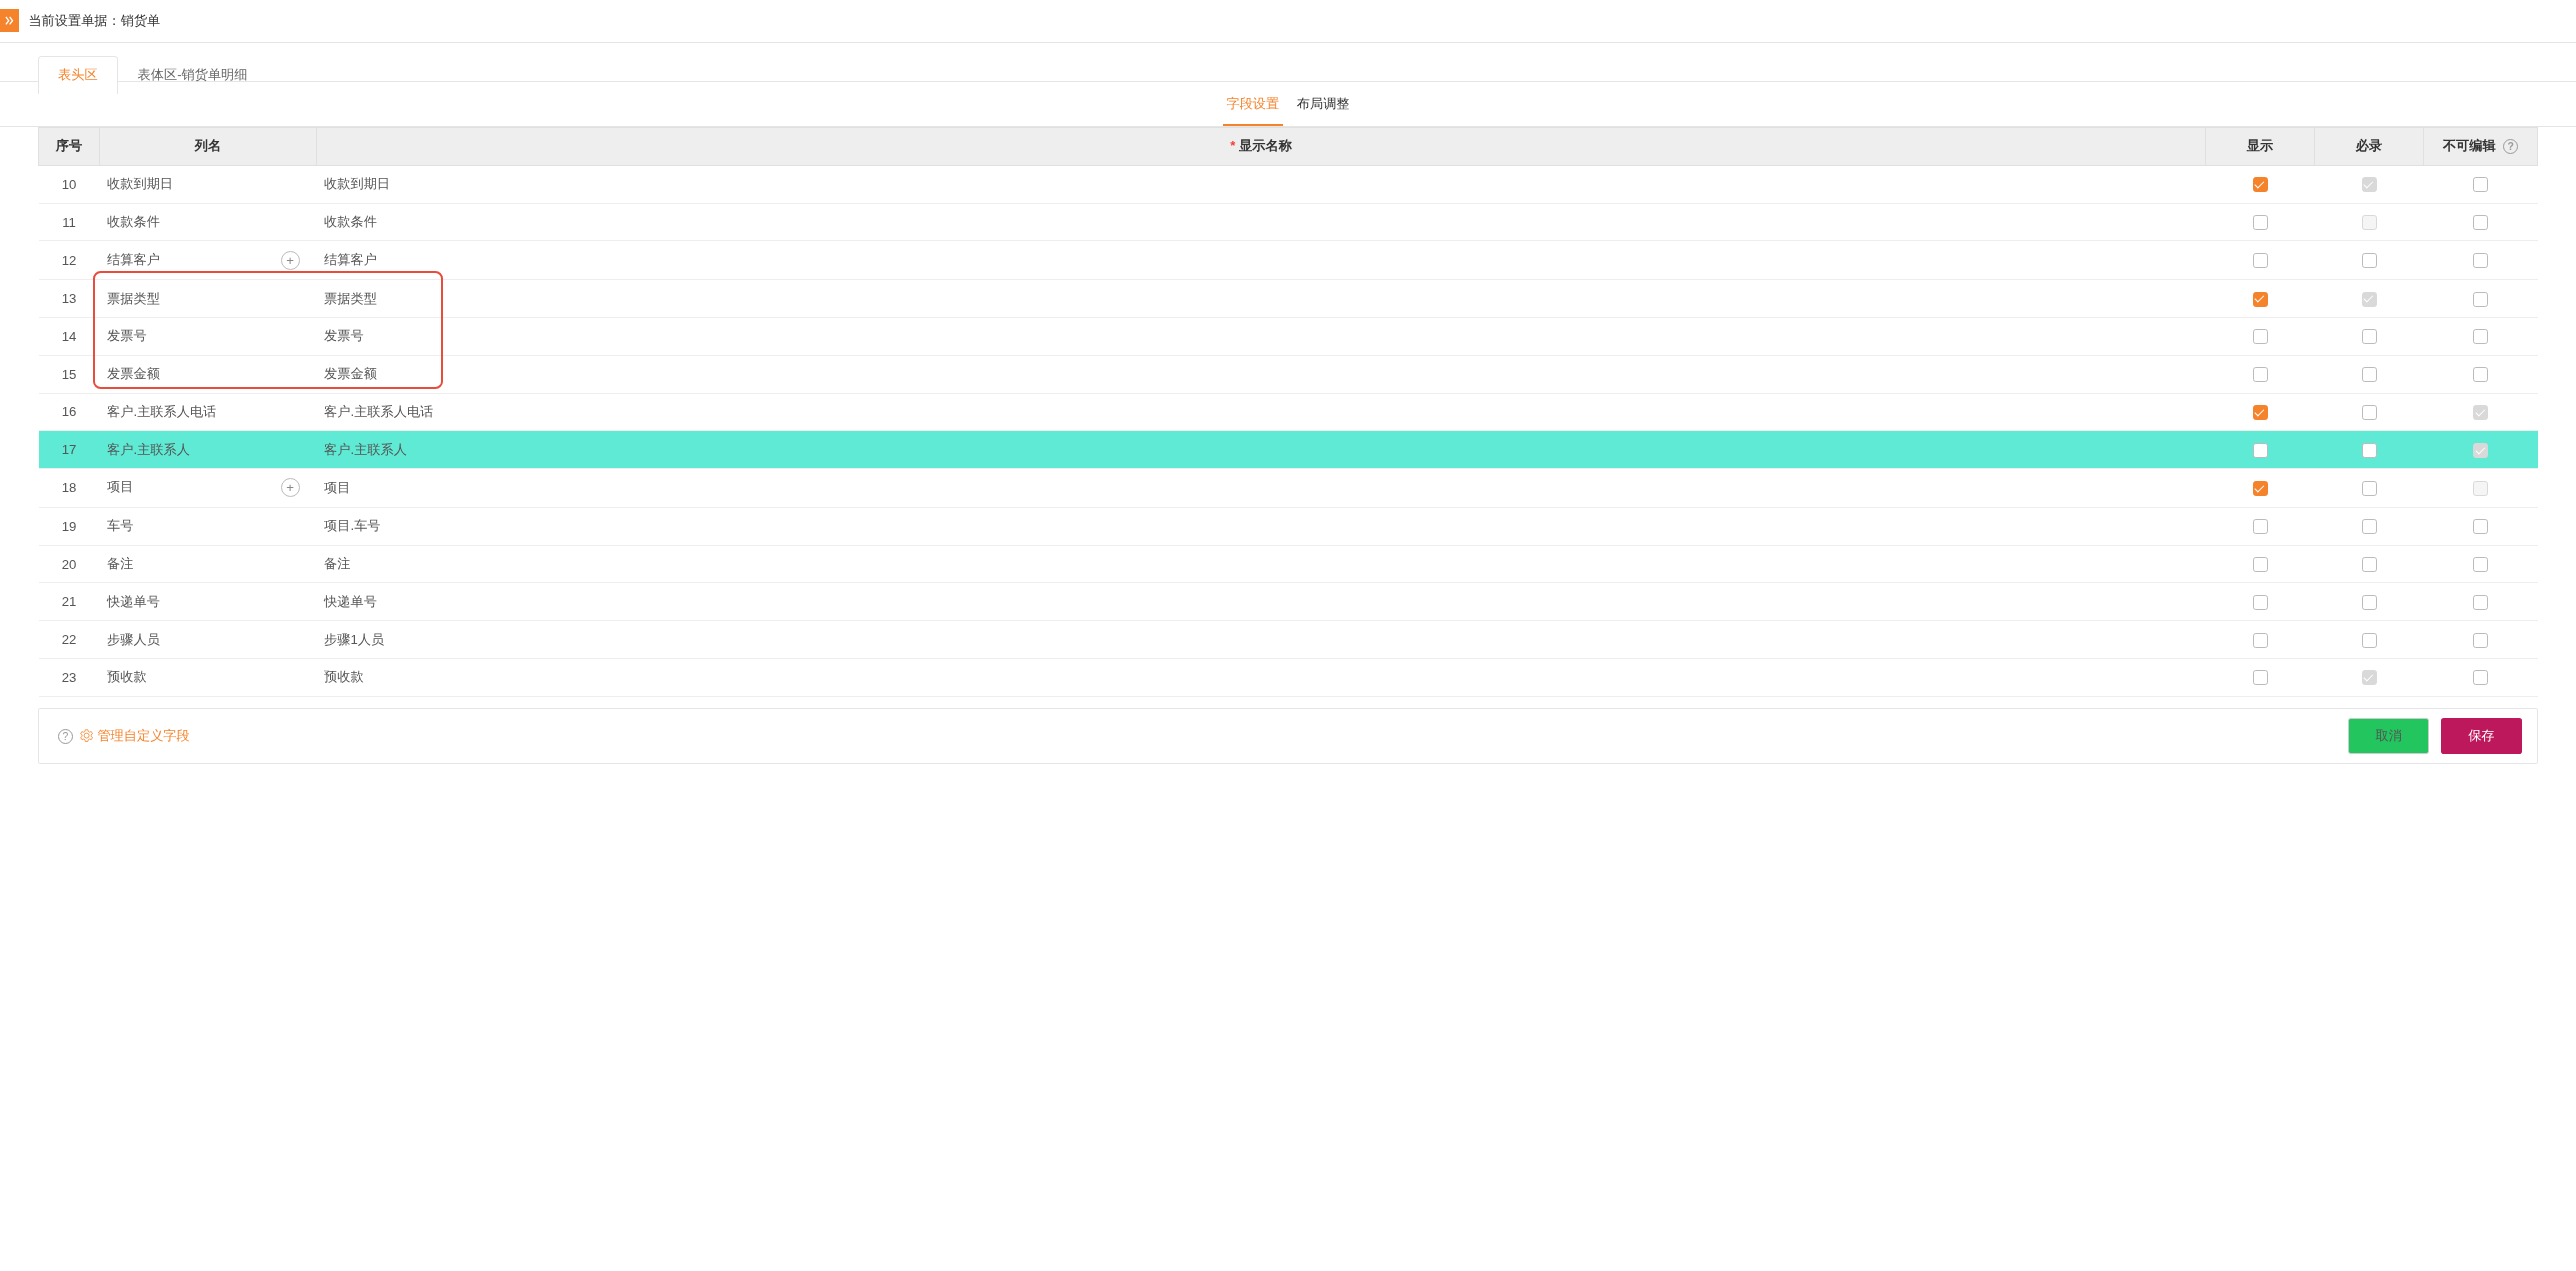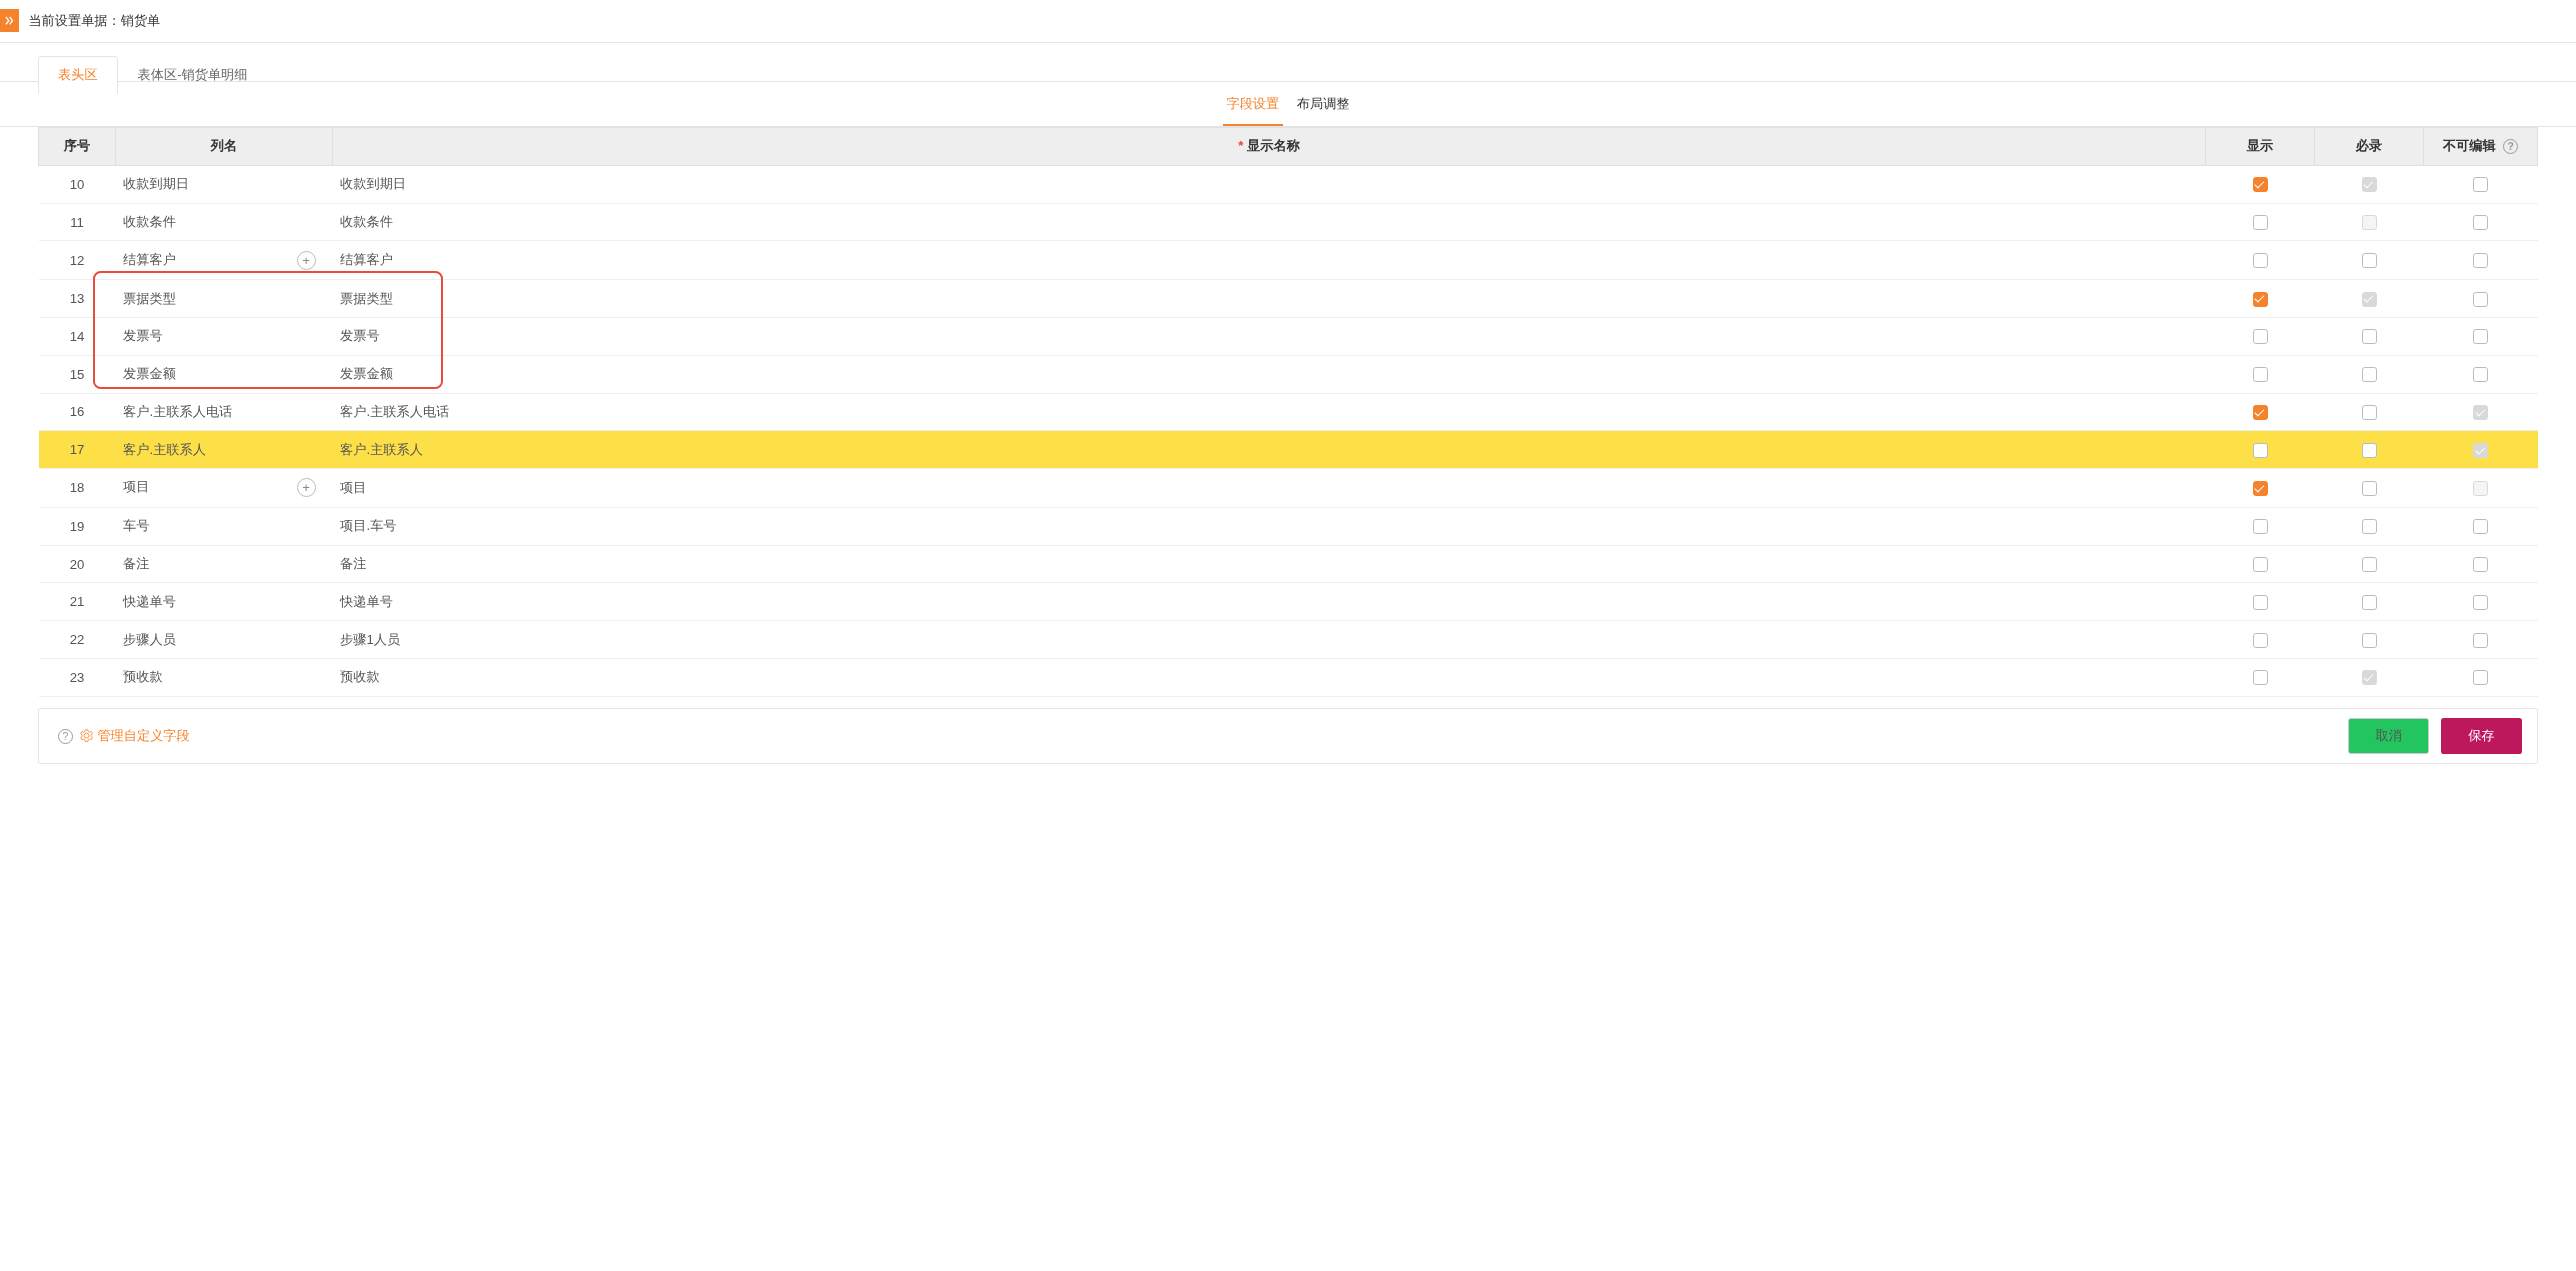--- a/index.html
+++ b/index.html
@@ -88,21 +88,21 @@
       text-align: center;
     }
     .table tbody td {
       padding: 9.4px 7.6px;
       border-bottom: 0.9px solid #eee;
       color: #555;
     }
     .table tbody td.center {
       text-align: center;
     }
-    .col-seq { width: 77px; text-align: center; font-family: Liberation Mono, monospace; }
+    .col-seq { width: 61px; text-align: center; font-family: Liberation Mono, monospace; }
     .col-name { width: 217px; }
     .col-display { }
     .col-show { width: 109px; }
     .col-req { width: 109px; }
     .col-edit { width: 114px; }
     .required-star {
       color: #f04134;
       margin-right: 3.8px;
     }
     .help-icon {
@@ -165,21 +165,21 @@
       border: 0.9px solid #bbb;
       border-radius: 50%;
       color: #888;
       cursor: pointer;
       float: right;
       margin-right: 9.4px;
       font-size: 13.2px;
       line-height: 1;
     }
     .row-hover {
-      background: #fde047;
+      background: #5eead4;
     }
     .red-box {
       position: absolute;
       border: 2.8px solid #e74c3c;
       border-radius: 7.6px;
       pointer-events: none;
       z-index: 10;
     }
     .table-wrapper {
       position: relative;

